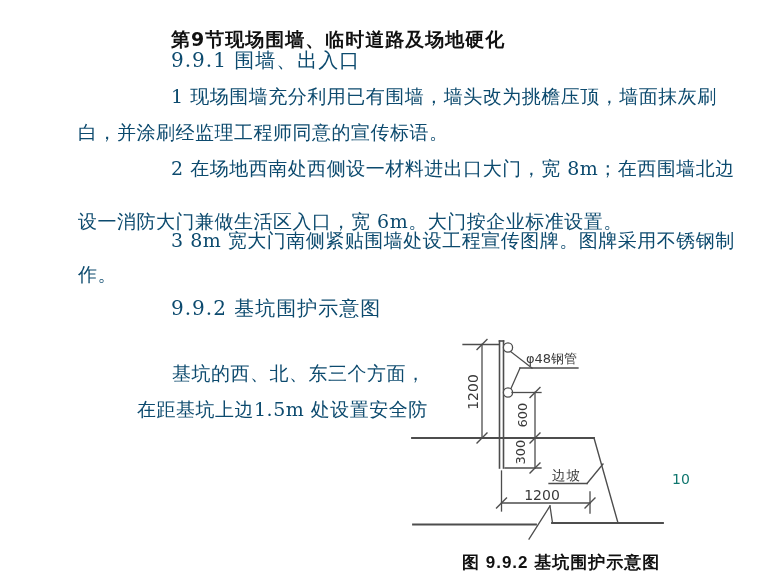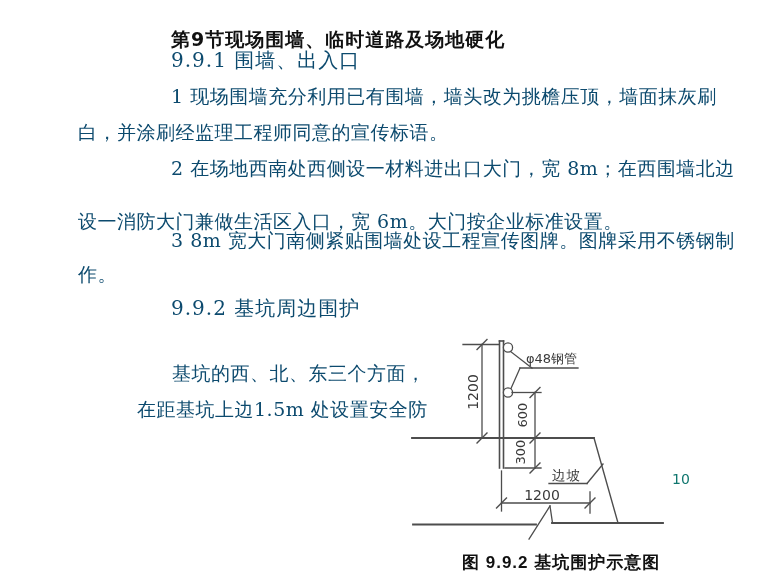--- a/index.html
+++ b/index.html
@@ -45,21 +45,21 @@
 <div class="t doc-title">第9节现场围墙、临时道路及场地硬化</div>
 <div class="t h2 h991">9.9.1 围墙、出入口</div>
 
 <div class="t body-line p1l1">1 现场围墙充分利用已有围墙，墙头改为挑檐压顶，墙面抹灰刷</div>
 <div class="t body-line p1l2">白，并涂刷经监理工程师同意的宣传标语。</div>
 <div class="t body-line p2l1">2 在场地西南处西侧设一材料进出口大门，宽 8m；在西围墙北边</div>
 <div class="t body-line p2l2">设一消防大门兼做生活区入口，宽 6m。大门按企业标准设置。</div>
 <div class="t body-line p3l1">3 8m 宽大门南侧紧贴围墙处设工程宣传图牌。图牌采用不锈钢制</div>
 <div class="t body-line p3l2">作。</div>
 
-<div class="t h2 h992">9.9.2 基坑周边围护</div>
+<div class="t h2 h992">9.9.2 基坑围护示意图</div>
 
 <div class="t wrap-line w1">基坑的西、北、东三个方面，</div>
 <div class="t wrap-line w2">在距基坑上边1.5m 处设置安全防</div>
 
 <svg class="diagram" width="300" height="216" viewBox="400 332 300 216">
   <g stroke="#4d4d4d" fill="none" stroke-width="1.3" stroke-linecap="square">
 
     <g stroke-width="1.6">
       <line x1="499.5" y1="341" x2="499.5" y2="468"></line>
       <line x1="503.5" y1="341" x2="503.5" y2="468"></line>

